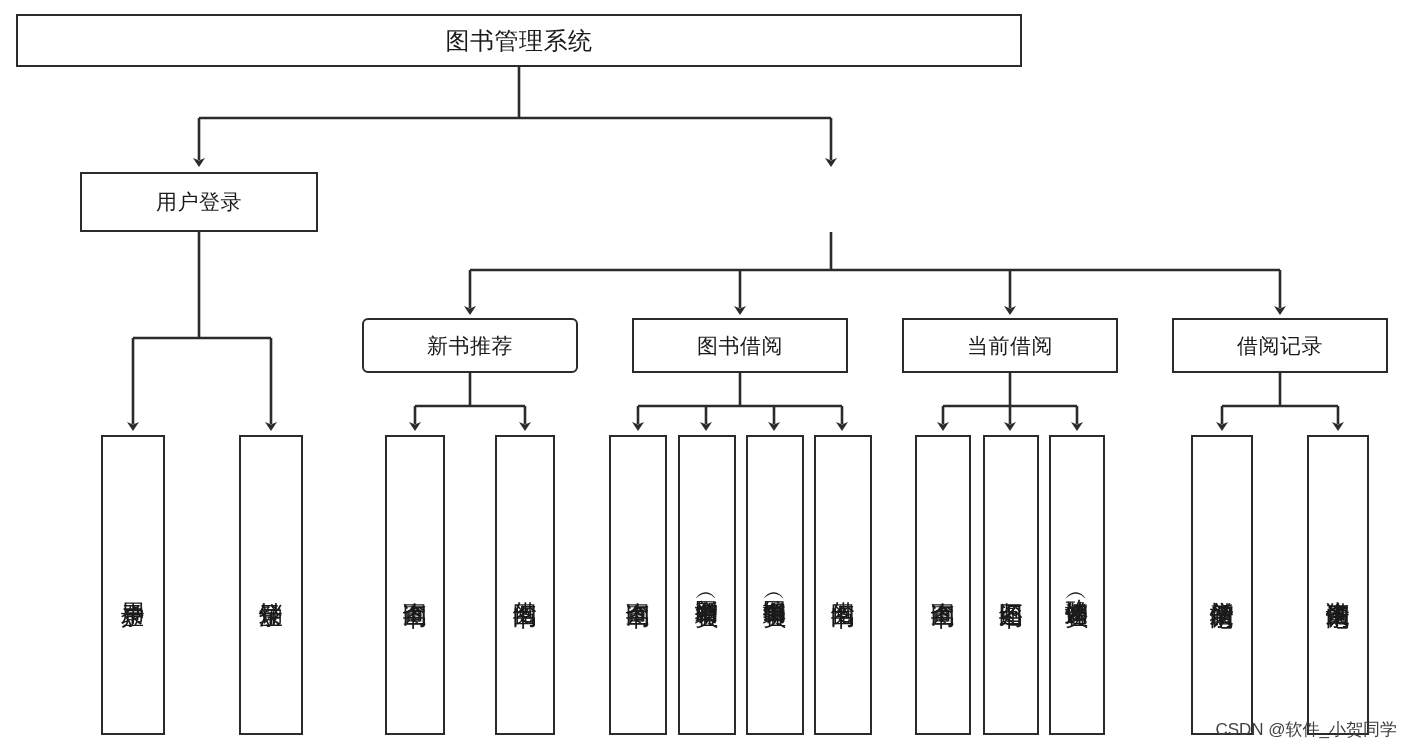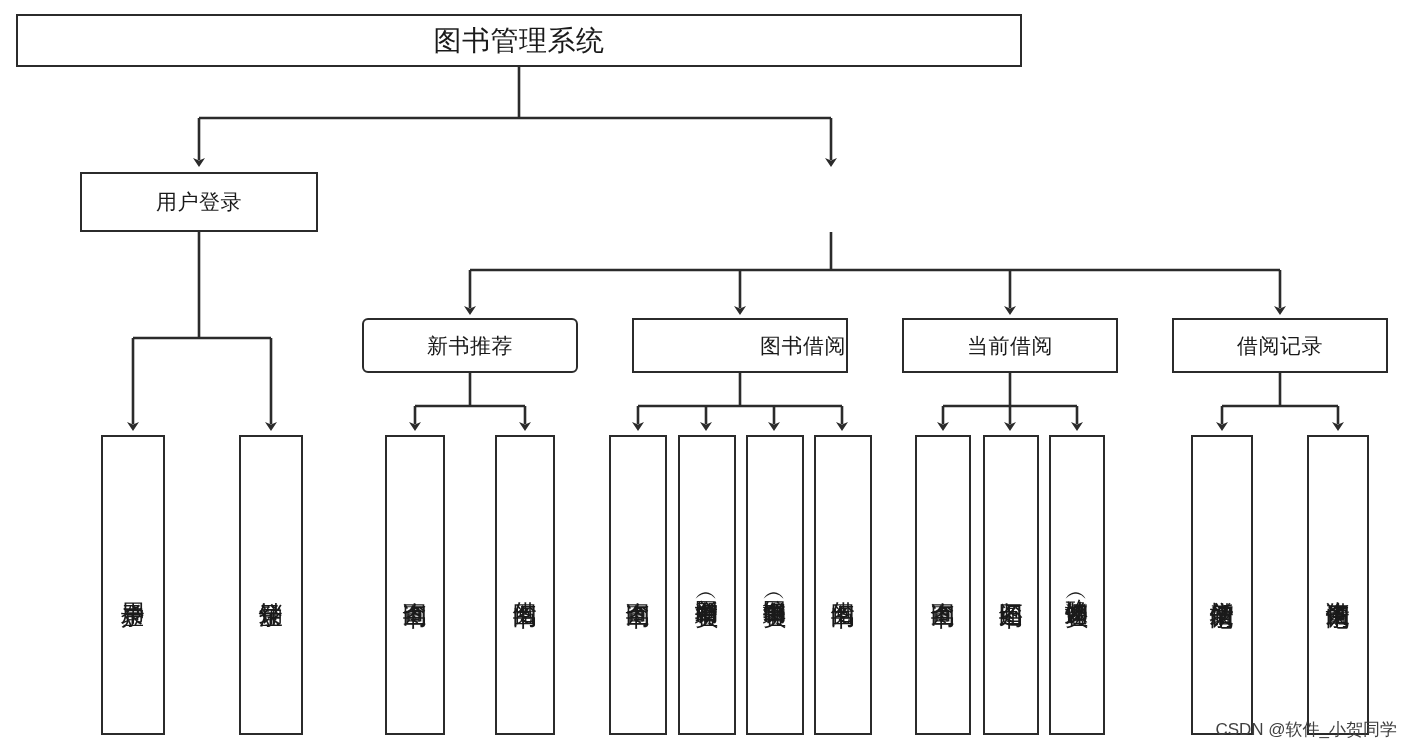--- a/index.html
+++ b/index.html
@@ -31,21 +31,21 @@
     align-items: center;
     justify-content: center;
     color: #1a1a1a;
     z-index: 2;
   }
   .node.horiz {
     font-size: 21px;
     letter-spacing: 0.5px;
   }
   .node.root {
-    font-size: 28px;
+    font-size: 24px;
   }
   .node.vert {
     writing-mode: vertical-rl;
     text-orientation: upright;
     font-size: 24px;
     line-height: 1.22;
     letter-spacing: 1px;
     padding: 6px 0;
     text-align: center;
     white-space: nowrap;
@@ -126,21 +126,21 @@
     <span>图书管理系统</span>
   </div>
 
   <div class="node horiz" style="left:80px; top:172px; width:238px; height:60px;">
     <span>用户登录</span>
   </div>
 
   <div class="node horiz" style="left:362px; top:318px; width:216px; height:55px;border-radius:6px;">
     <span>新书推荐</span>
   </div>
-  <div class="node horiz" style="left:632px; top:318px; width:216px; height:55px;justify-content:flex-end;">
+  <div class="node horiz" style="left:632px; top:318px; width:216px; height:55px;">
     <span>图书借阅</span>
   </div>
   <div class="node horiz" style="left:1172px; top:318px; width:216px; height:55px;">
     <span>借阅记录</span>
   </div>
   <div class="node horiz" style="left:902px; top:318px; width:216px; height:55px;">
     <span>当前借阅</span>
   </div>
 
   <div class="node vert" style="left:101px; top:435px; width:64px; height:300px;">

